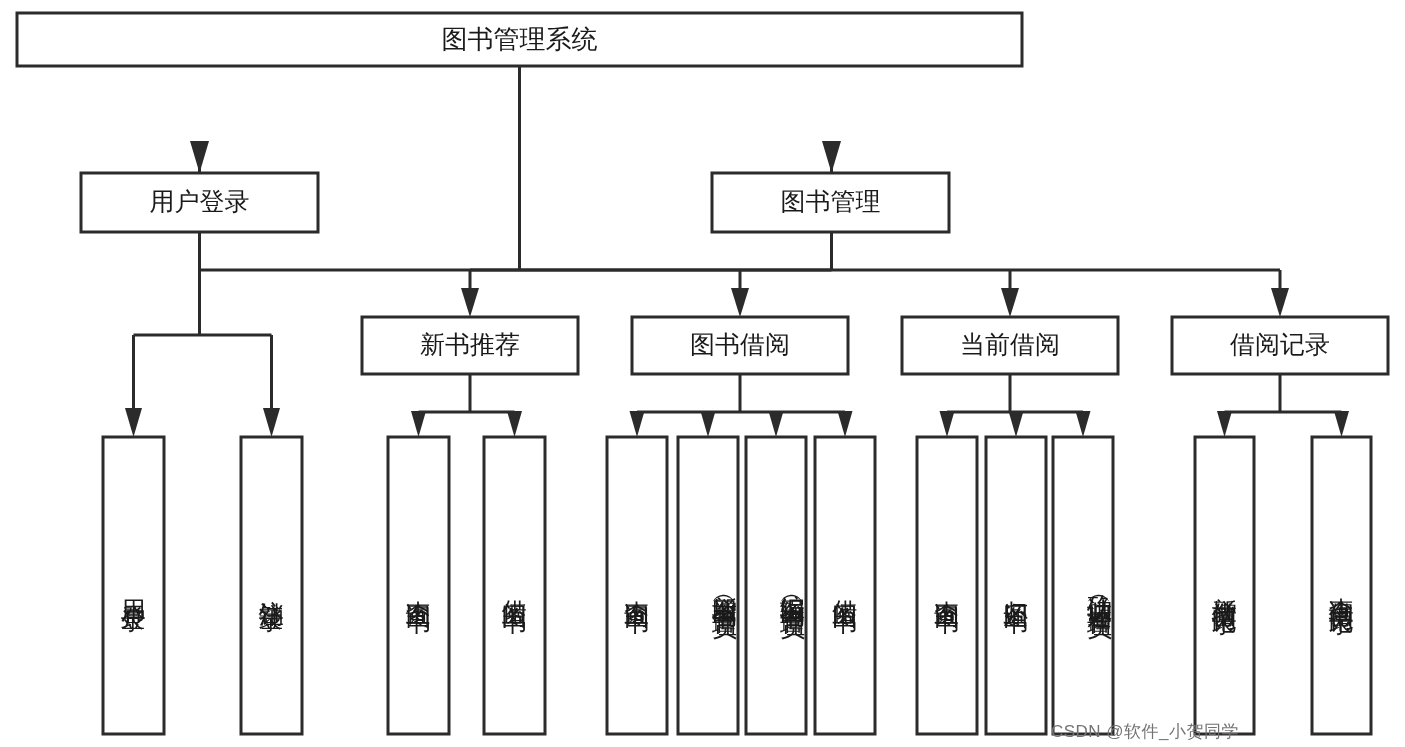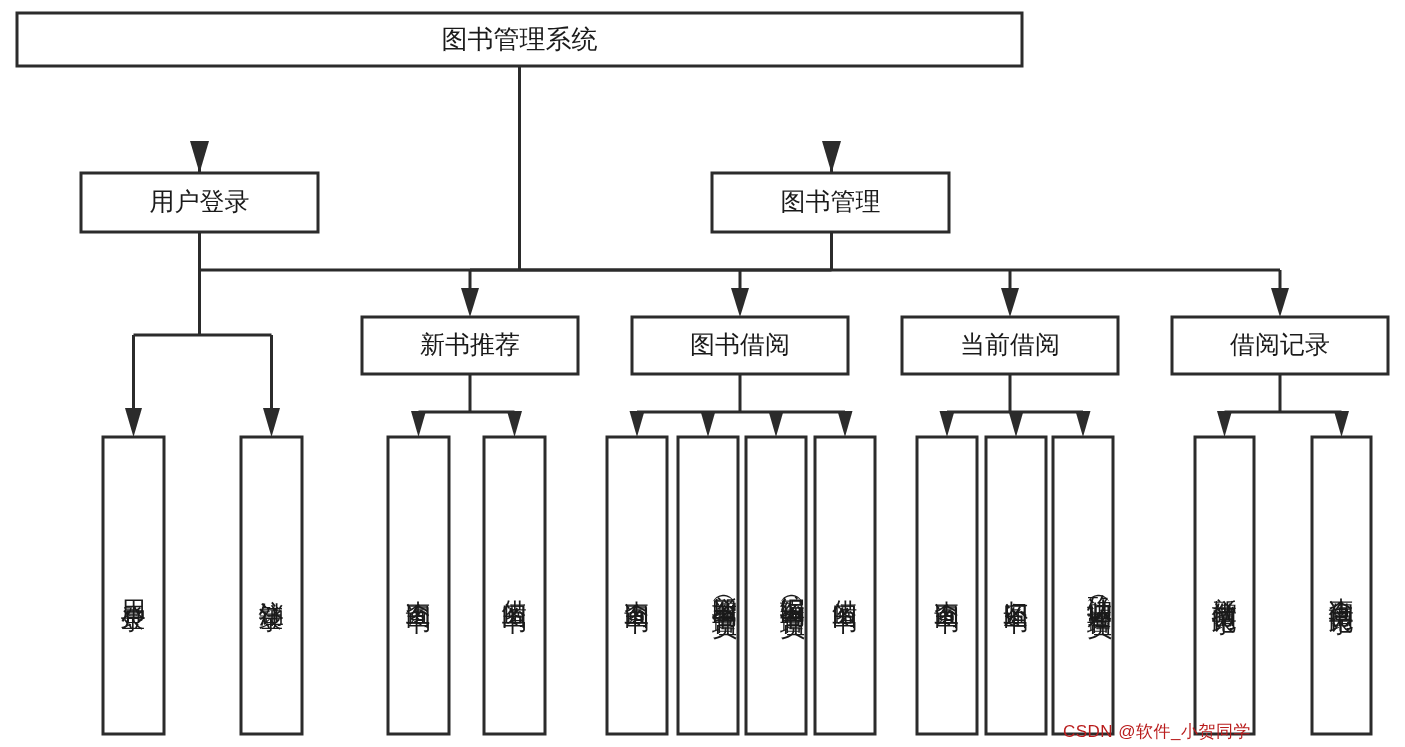--- a/index.html
+++ b/index.html
@@ -60,25 +60,25 @@
     font-family: "Liberation Sans", "DejaVu Sans", sans-serif;
     font-size: 25px;
     line-height: 1.06;
     letter-spacing: 3px;
     color: #1a1a1a;
     white-space: nowrap;
     pointer-events: none;
   }
   #watermark {
     position: absolute;
-    right: 0;
+    right: 12px;
     bottom: 4px;
     font-family: "Liberation Sans", "DejaVu Sans", sans-serif;
     font-size: 17px;
-    color: #b91c1c;
+    color: #737373;
     letter-spacing: 0.5px;
     white-space: nowrap;
   }
 </style>
 </head>
 <body>
 
 <div id="diagram-root">
 
   <svg id="flowchart" viewBox="0 0 1405 747" xmlns="http://www.w3.org/2000/svg">

